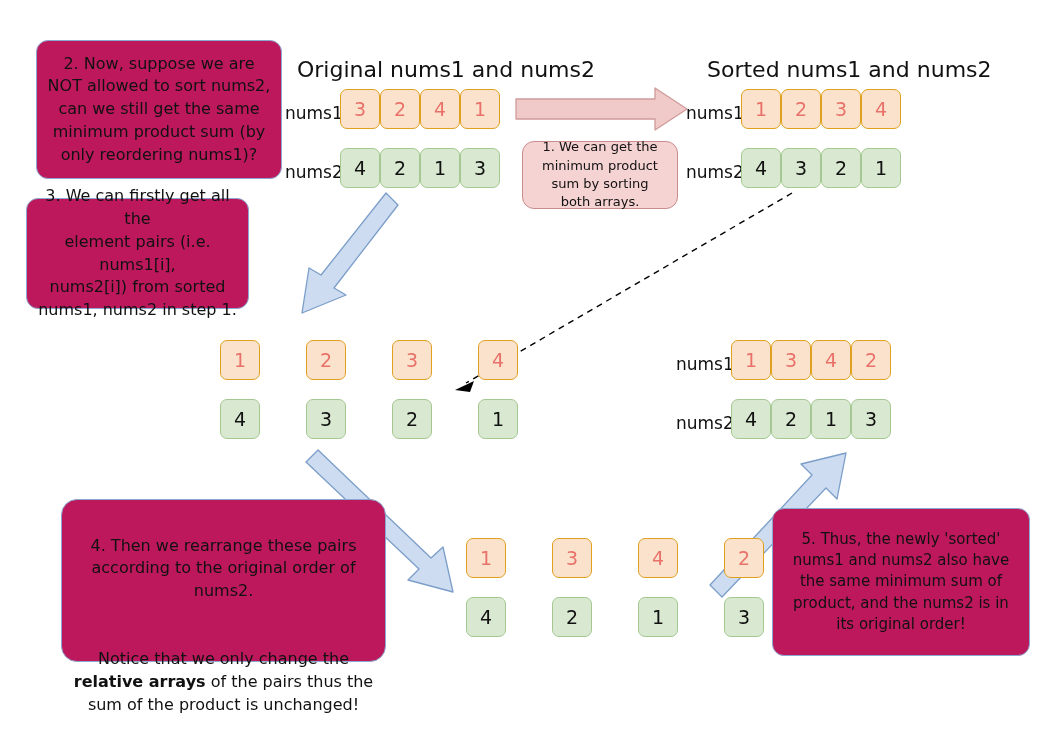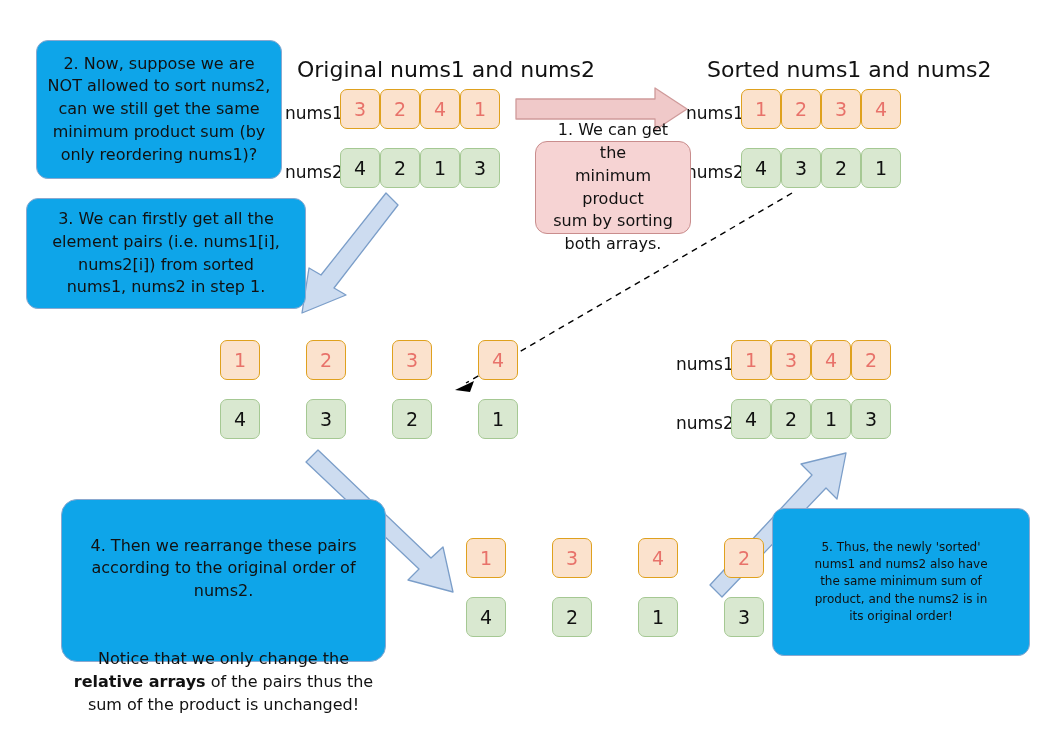--- a/index.html
+++ b/index.html
@@ -29,21 +29,21 @@
     border-radius: 12px;
     text-align: center;
     line-height: 1.42;
     white-space: pre-line;
     display: flex;
     align-items: center;
     justify-content: center;
     padding: 6px 10px;
   }
   .note-blue {
-    background: #0ea5e9;
+    background: #be185d;
     border: 1.2px solid #8aa8cf;
     color: #111111;
   }
   .note-red {
     background: #f6d3d3;
     border: 1.2px solid #c98d8d;
     color: #111111;
   }
   .note b { font-weight: bold; }
 
@@ -200,38 +200,38 @@
       <div class="cell cell-green">1</div>
       <div class="cell cell-green">3</div>
     </div>
 
   <div class="note note-blue" style="left:36px; top:40px; width:246px; height:139px; font-size:16px;">2. Now, suppose we are
 NOT allowed to sort nums2,
 can we still get the same
 minimum product sum (by
 only reordering nums1)?</div>
 
-  <div class="note note-blue" style="left:26px; top:198px; width:280px; height:111px; font-size:16px;">3. We can firstly get all the
+  <div class="note note-blue" style="left:26px; top:198px; width:223px; height:111px; font-size:16px;">3. We can firstly get all the
 element pairs (i.e. nums1[i],
 nums2[i]) from sorted
 nums1, nums2 in step 1.</div>
 
-  <div class="note note-red" style="left:535px; top:141px; width:156px; height:93px; font-size:16px;">1. We can get the
+  <div class="note note-red" style="left:522px; top:141px; width:156px; height:68px; font-size:13px;">1. We can get the
 minimum product
 sum by sorting
 both arrays.</div>
 
   <div class="note note-blue" style="left:61px; top:499px; width:325px; height:163px; font-size:16px; display:block; padding:12px 10px;border-radius:16px;">
     <span>4. Then we rearrange these pairs
 according to the original order of
 nums2.</span><br><br>
     <span>Notice that we only change the
 </span><b>relative arrays</b><span> of the pairs thus the
 sum of the product is unchanged!</span>
   </div>
 
-  <div class="note note-blue" style="left:772px; top:508px; width:258px; height:148px; font-size:12px;">5. Thus, the newly 'sorted'
+  <div class="note note-blue" style="left:772px; top:508px; width:258px; height:148px; font-size:15px;">5. Thus, the newly 'sorted'
 nums1 and nums2 also have
 the same minimum sum of
 product, and the nums2 is in
 its original order!</div>
 
 </div>
 
 </body></html>

